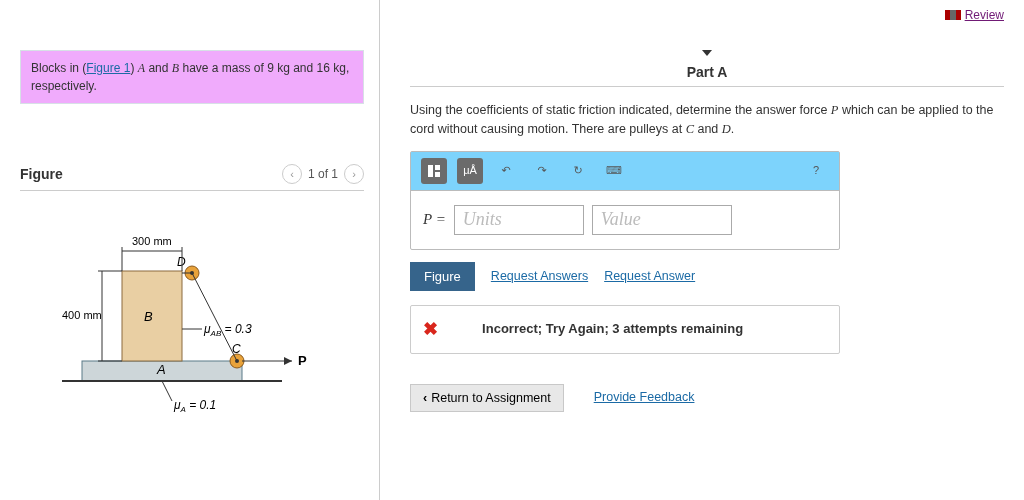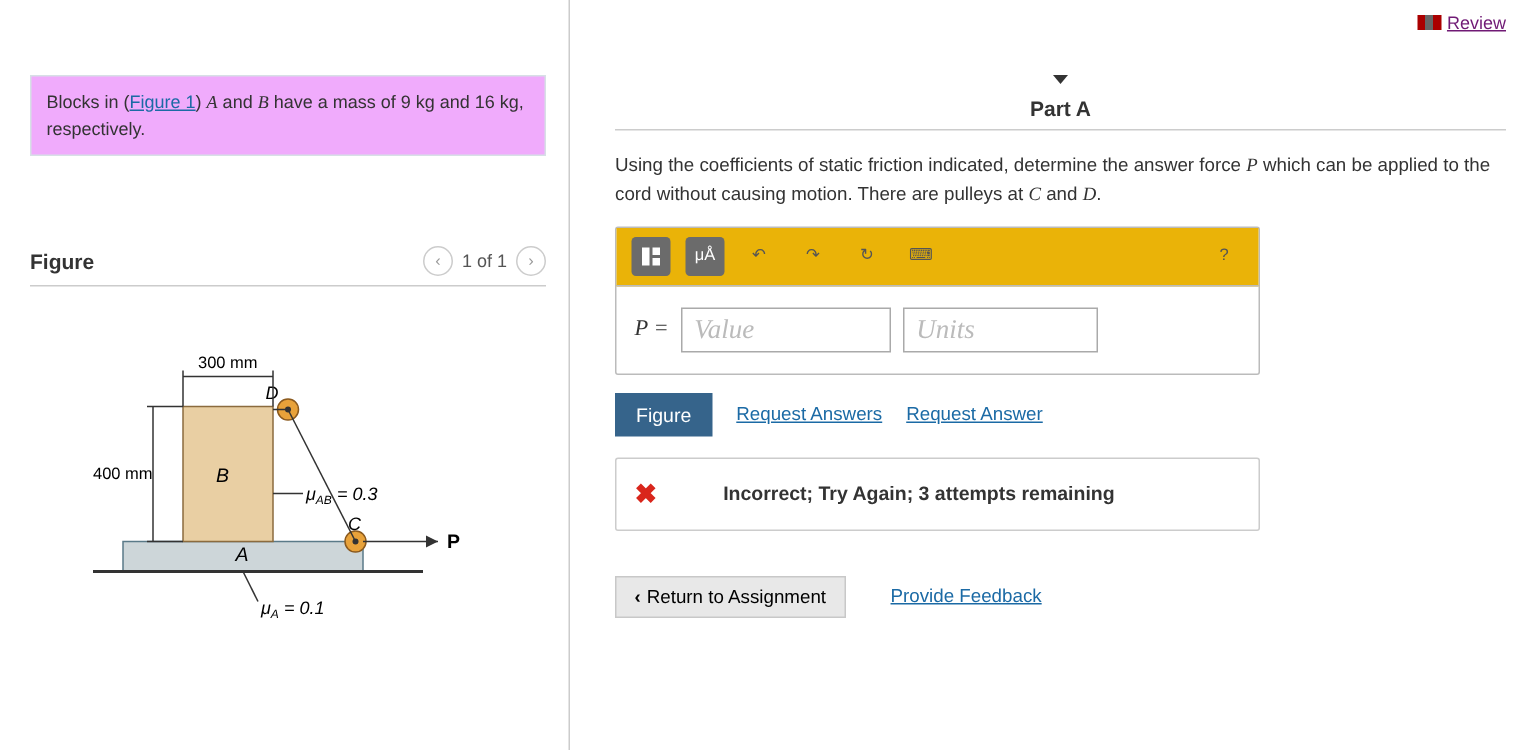--- a/index.html
+++ b/index.html
@@ -24,21 +24,21 @@
   .figure-img { margin-top: 20px; display:flex; justify-content:center; }
   .figure-img svg { width: 260px; height: 210px; }
 
   .part-header { display:flex; align-items:center; gap:8px; margin-top: 40px; font-weight: bold; font-size: 14px; border-bottom:1px solid #ccc; padding-bottom:6px;flex-direction:column; }
   .caret { width:0; height:0; border-left:5px solid transparent; border-right:5px solid transparent; border-top:6px solid #333; }
 
   .part-body { margin-top: 14px; font-size: 12.5px; line-height: 1.5; }
   .bold { font-weight: bold; margin-top:10px; }
 
   .input-box { border:1px solid #bbb; border-radius:2px; margin-top:12px; width: 430px; background:#fff; }
-  .toolbar { background:#eab308; border-bottom:1px solid #bbb; padding:6px 10px; display:flex; align-items:center; gap:10px; }
+  .toolbar { background:#7dd3fc; border-bottom:1px solid #bbb; padding:6px 10px; display:flex; align-items:center; gap:10px; }
   .tb-btn { width:26px; height:26px; background:#6b6b6b; border-radius:3px; display:inline-flex; align-items:center; justify-content:center; color:#fff; font-size:11px; }
   .tb-btn.light { background:transparent; color:#555; border:none; }
   .tb-sep { flex:1; }
   .input-row { padding: 14px 12px; display:flex; align-items:center; gap:8px; }
   .pequals { font-style:italic; font-family:"Times New Roman",serif; font-size:15px; }
   .field { border:1px solid #aaa; height:30px; padding:0 8px; font-size:18px; color:#bbb; font-style:italic; font-family:"Times New Roman",serif; display:flex; align-items:center; }
   .field.val { width:140px; }
   .field.unit { width:130px; }
 
   .submit-row { margin-top:12px; display:flex; align-items:center; gap:16px; }
@@ -147,22 +147,22 @@
           <span class="tb-btn">μÅ</span>
           <span class="tb-btn light">↶</span>
           <span class="tb-btn light">↷</span>
           <span class="tb-btn light">↻</span>
           <span class="tb-btn light">⌨</span>
           <span class="tb-sep"></span>
           <span class="tb-btn light">?</span>
         </div>
         <div class="input-row">
           <span class="pequals">P = </span>
+          <span class="field unit">Units</span>
           <span class="field val">Value</span>
-          <span class="field unit">Units</span>
         </div>
       </div>
 
       <div class="submit-row">
         <button class="btn-submit">Figure</button>
         <span class="link">Request Answers</span>
         <span class="link">Request Answer</span>
       </div>
 
       <div class="feedback">

